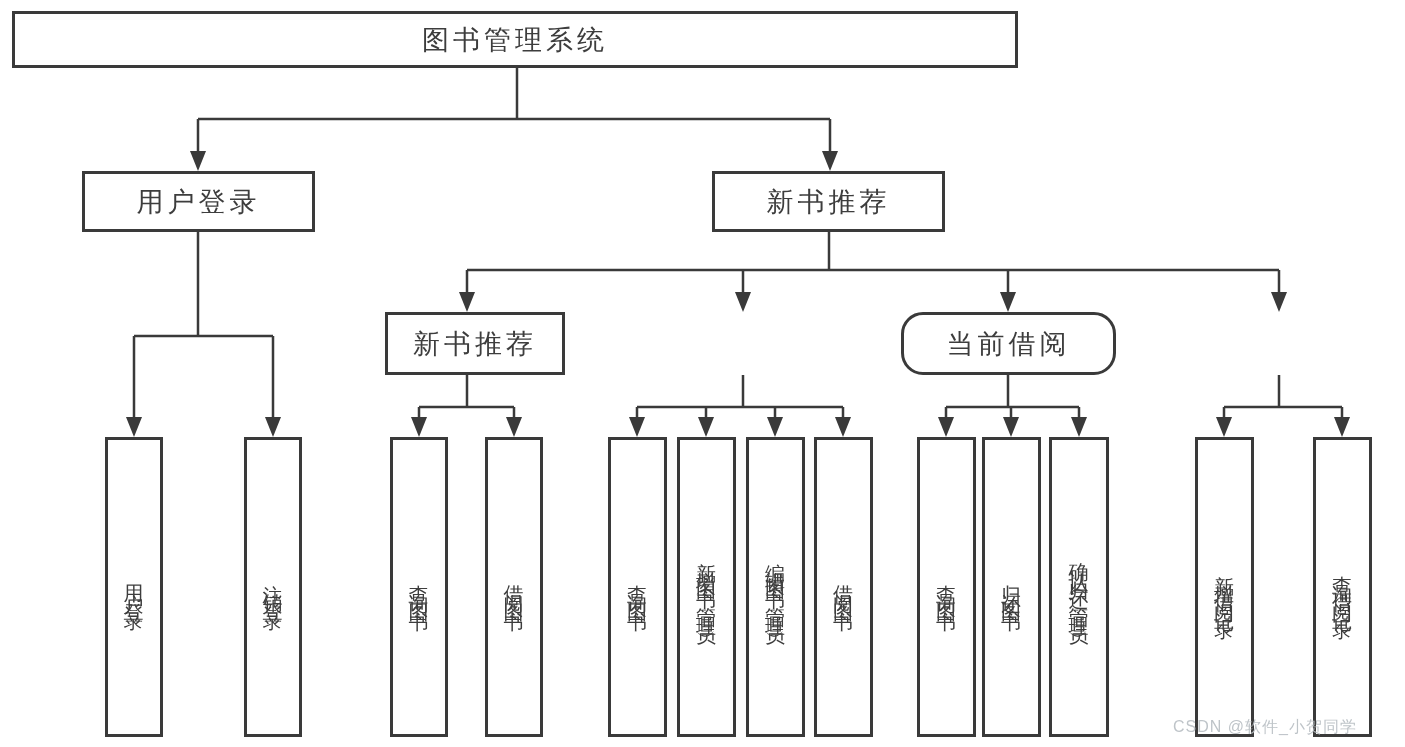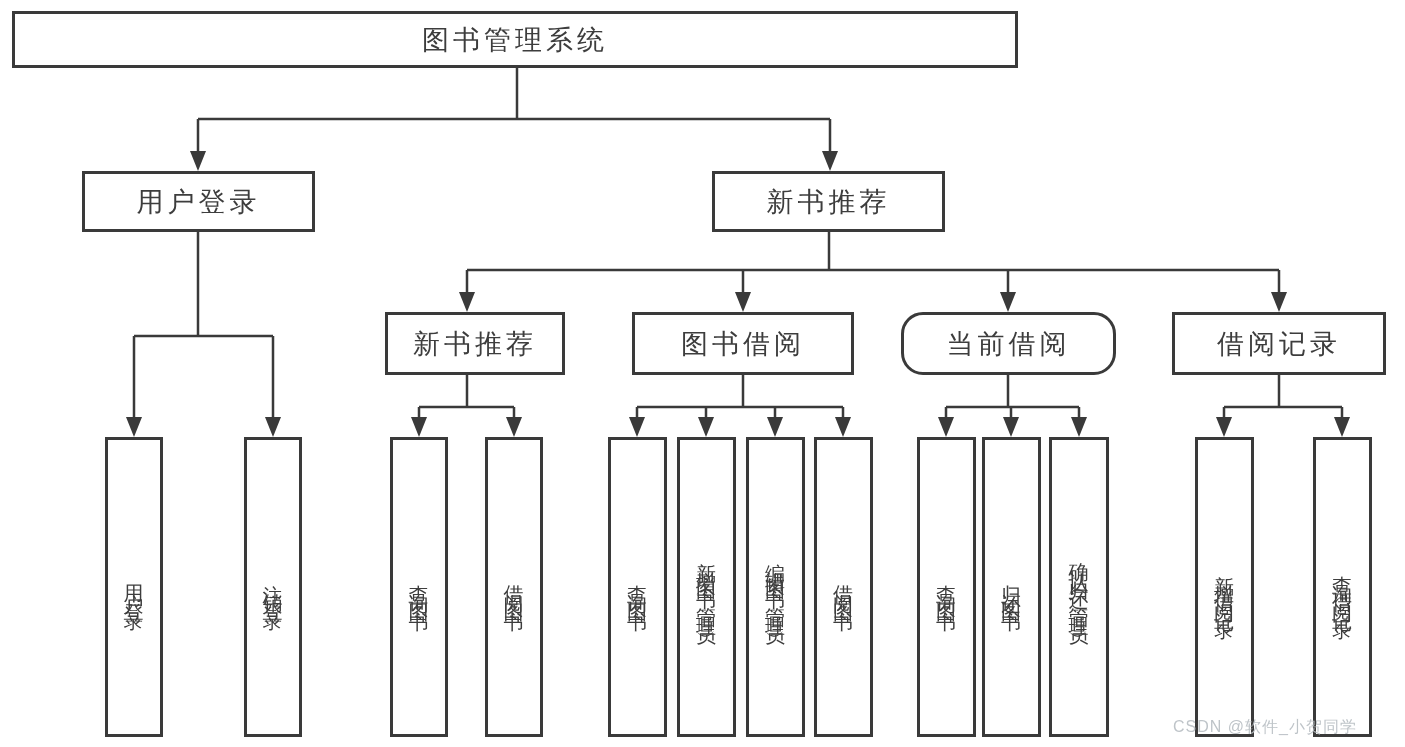--- a/index.html
+++ b/index.html
@@ -89,28 +89,22 @@
   <div class="box b-login">
     <span class="hlabel">用户登录</span>
   </div>
   <div class="box b-mgmt">
     <span class="hlabel">新书推荐</span>
   </div>
 
   <div class="box b-l3-0">
     <span class="hlabel">新书推荐</span>
   </div>
-  <div class="box b-l3-1">
-    <span class="hlabel">图书借阅</span>
-  </div>
   <div class="box b-l3-2">
     <span class="hlabel">当前借阅</span>
-  </div>
-  <div class="box b-l3-3">
-    <span class="hlabel">借阅记录</span>
   </div>
 
   <div class="box leaf lf-u0">
     <span class="vtext">用户登录</span>
   </div>
   <div class="box leaf lf-u1">
     <span class="vtext">注销登录</span>
   </div>
 
   <div class="box leaf lf-n0">

